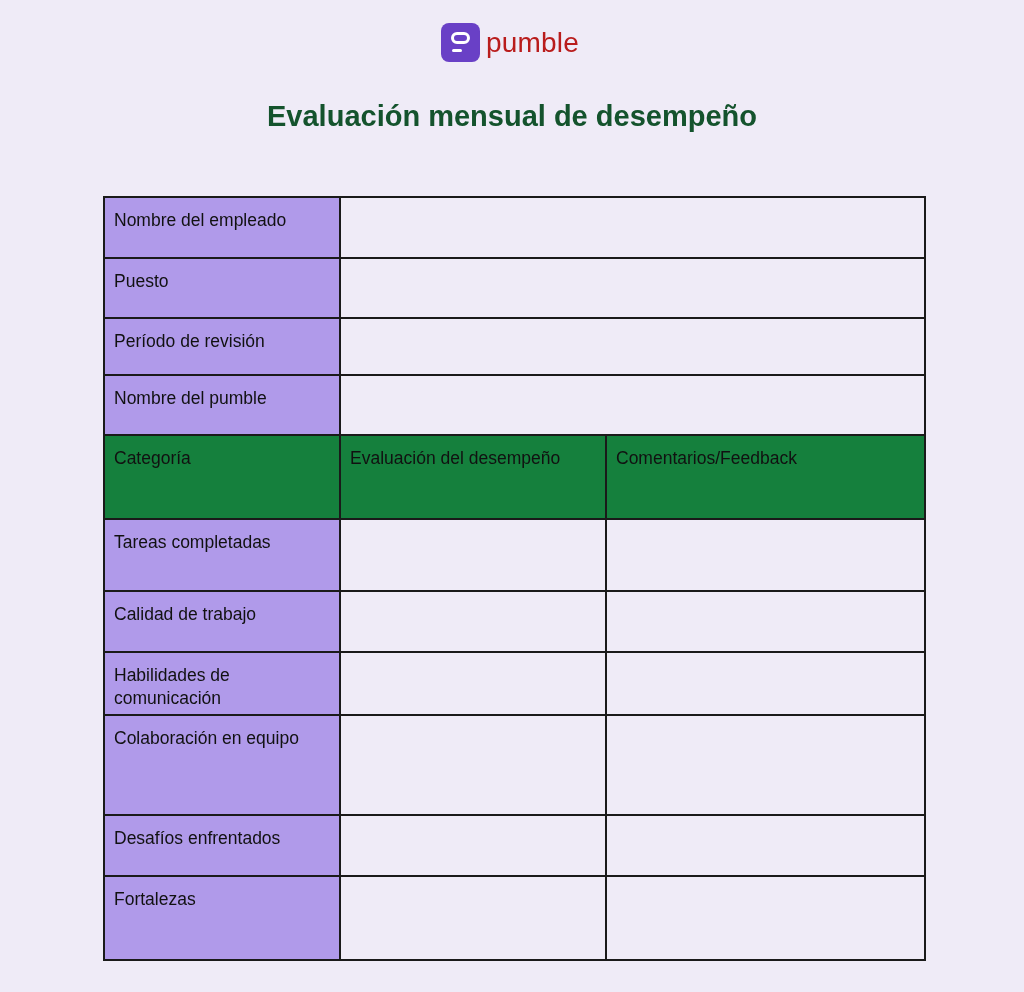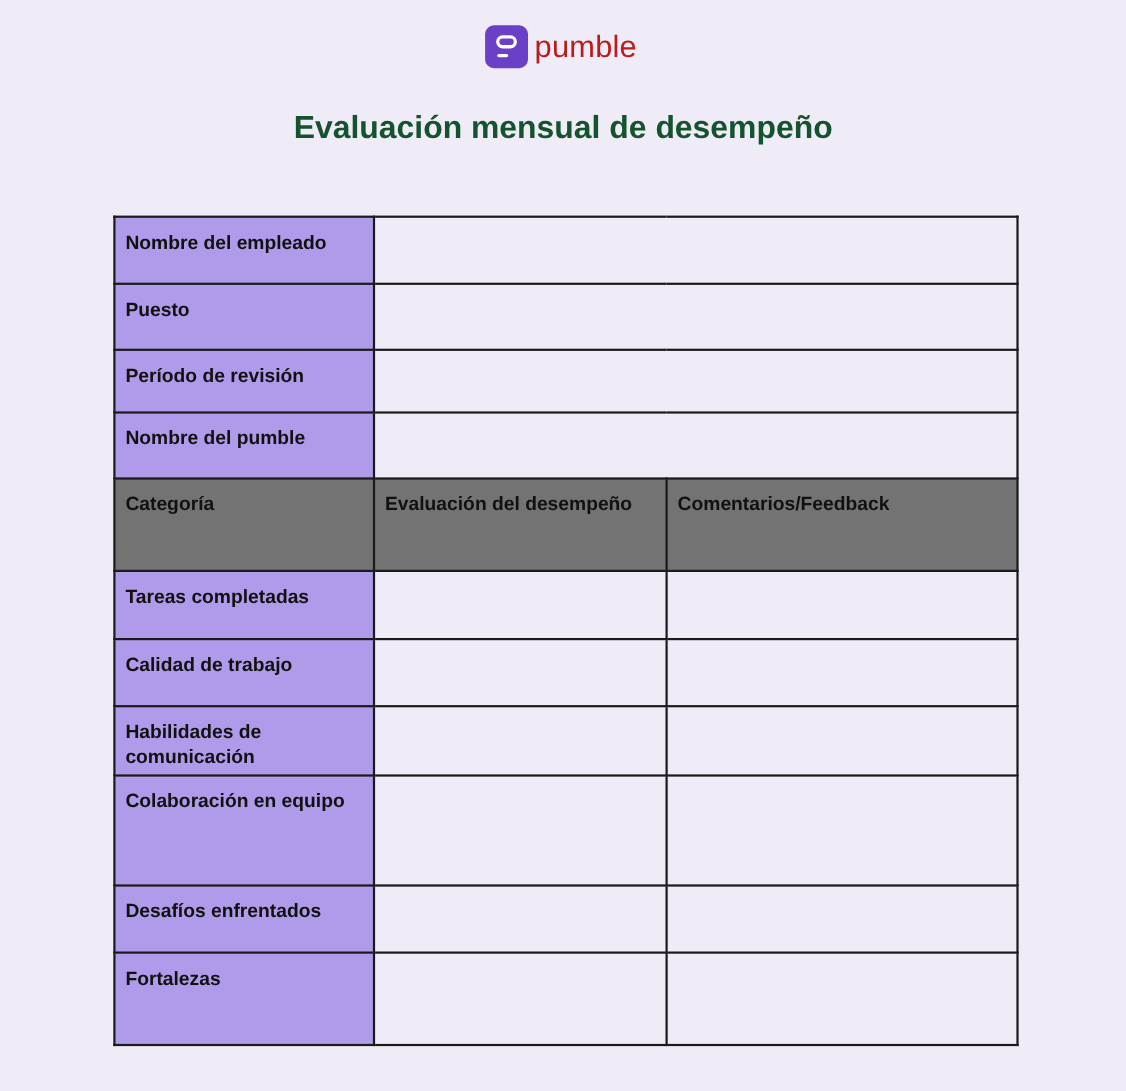--- a/index.html
+++ b/index.html
@@ -33,26 +33,26 @@
   }
   table {
     position:absolute; left:103px; top:196px;
     border-collapse:collapse; table-layout:fixed;
     width:821px;
   }
   td {
     border:2px solid #1a1a1a;
     vertical-align:top;
     padding:11px 9px 0 9px;
-    font-size:17.5px; font-weight:bold; line-height:23px;
+    font-size:17.5px; font-weight:normal; line-height:23px;
     box-sizing:border-box;
     margin-top:44px;
   }
   td.label { background:#b09aea; }
-  td.head { background:#737373; }
+  td.head { background:#15803d; }
   td.blank { background:#efebf7; }
 </style>
 </head>
 <body>
 
 <div class="logo">
   <div class="logo-mark">
     <div class="bubble"></div>
       <div class="line"></div>
   </div>
@@ -82,21 +82,21 @@
     </tr>
     <tr style="height:60px">
       <td class="label">Nombre del pumble</td>
       <td class="blank" colspan="2"></td>
     </tr>
     <tr style="height:84px">
       <td class="head">Categoría</td>
       <td class="head">Evaluación del desempeño</td>
       <td class="head">Comentarios/Feedback</td>
     </tr>
-    <tr style="height:62px">
+    <tr style="height:72px">
       <td class="label">Tareas completadas</td>
       <td class="blank"></td>
       <td class="blank"></td>
     </tr>
     <tr style="height:61px">
       <td class="label">Calidad de trabajo</td>
       <td class="blank"></td>
       <td class="blank"></td>
     </tr>
     <tr style="height:63px">

